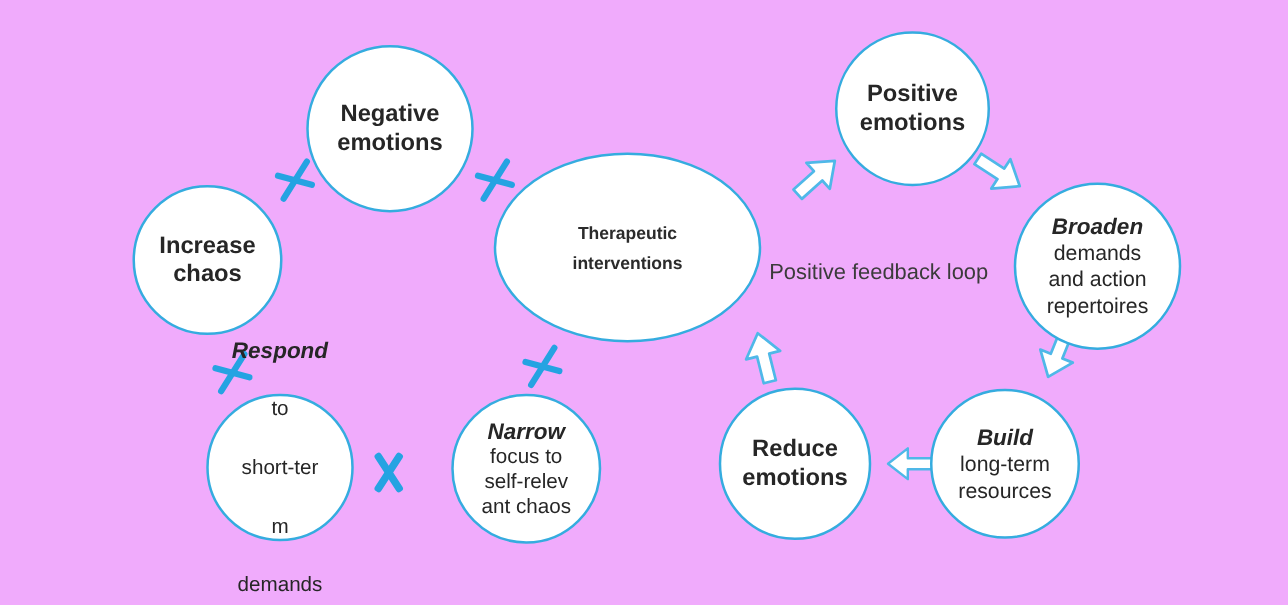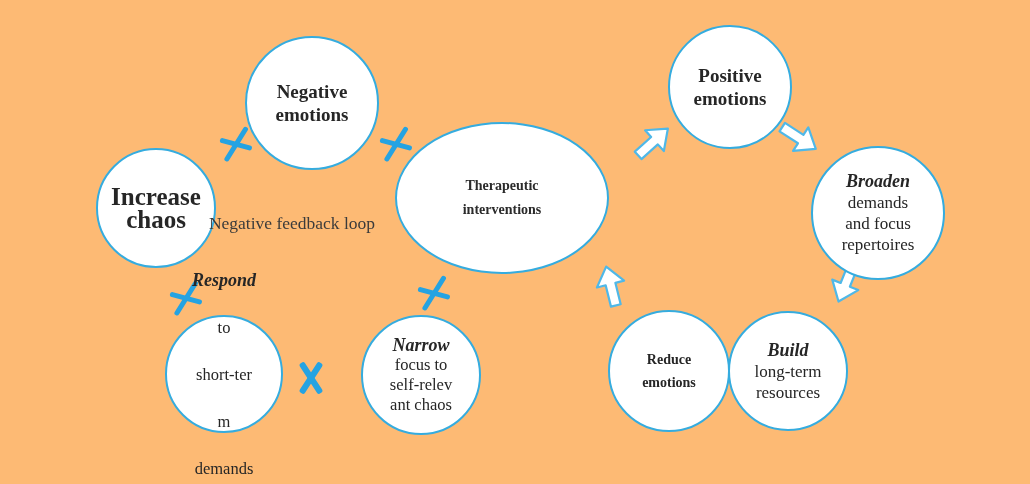--- a/index.html
+++ b/index.html
@@ -1,39 +1,39 @@
 <!DOCTYPE html>
 <html><head>
 <meta charset="utf-8">
 <style>
   html,body{margin:0;padding:0;background:#fff;}
   .stage{
-    position:relative; width:1030px; height:484px; background:#fdba74;
-    font-family:Liberation Serif, serif; overflow:hidden;
+    position:relative; width:1030px; height:484px; background:#f0abfc;
+    font-family:Liberation Sans, sans-serif; overflow:hidden;
   }
   
   .node{
     position:absolute; box-sizing:border-box;
     border:2.5px solid #35ACDF; border-radius:50%; background:#fff;
     display:flex; flex-direction:column; align-items:center; justify-content:center;
     text-align:center; color:#262626;
   }
   .node .b{font-weight:bold;}
   .node .bi{font-weight:bold; font-style:italic;}
   .node span{display:block;}
 
   #n-negative{left:245px; top:36px;  width:134px; height:134px; font-size:19px; line-height:23px;}
-  #n-chaos   {left:96px; top:148px; width:120px; height:120px; font-size:25px; line-height:23px;}
+  #n-chaos   {left:106px; top:148px; width:120px; height:120px; font-size:19px; line-height:23px;}
   #n-thera   {left:395px; top:122px; width:214px; height:152px; font-size:14px; line-height:24px; color:#2b2b2b;}
   #n-respond {left:165px; top:315px; width:118px; height:118px; font-size:16.5px; line-height:19px;gap:28px;}
   #n-narrow  {left:361px; top:315px; width:120px; height:120px; font-size:16.5px; line-height:20px;}
   #n-positive{left:668px; top:25px;  width:124px; height:124px; font-size:19px; line-height:23px;}
   #n-broaden {left:811px; top:146px; width:134px; height:134px; font-size:17px; line-height:21px;text-align:center;}
-  #n-build   {left:728px; top:311px; width:120px; height:120px; font-size:17px; line-height:21px;}
-  #n-reduce  {left:608px; top:310px; width:122px; height:122px; font-size:14px; line-height:23px;}
+  #n-build   {left:744px; top:311px; width:120px; height:120px; font-size:17px; line-height:21px;}
+  #n-reduce  {left:575px; top:310px; width:122px; height:122px; font-size:19px; line-height:23px;}
 
   #n-respond .bi,#n-narrow .bi,#n-build .bi,#n-broaden .bi{font-size:18px;}
 
   
   .loop-label{
     position:absolute; width:180px; text-align:center;
     font-size:17.5px; line-height:23px; color:#3B3B3B;
   }
   #lbl-neg{left:202px; top:212px;}
   #lbl-pos{left:613px; top:206px;}
@@ -148,33 +148,33 @@
   </div>
 
   <div class="node" id="n-positive">
     <span class="b">Positive</span>
     <span class="b">emotions</span>
   </div>
 
   <div class="node" id="n-broaden">
     <span class="bi">Broaden</span>
     <span>demands</span>
-    <span>and focus</span>
+    <span>and action</span>
     <span>repertoires</span>
   </div>
 
   <div class="node" id="n-build">
     <span class="bi">Build</span>
     <span>long-term</span>
     <span>resources</span>
   </div>
 
   <div class="node" id="n-reduce">
     <span class="b">Reduce</span>
     <span class="b">emotions</span>
   </div>
 
-  <div class="loop-label" id="lbl-neg">
-    <span>Negative</span>
+  <div class="loop-label" id="lbl-pos">
+    <span>Positive</span>
     <span>feedback loop</span>
   </div>
 
 </div>
 
 </body></html>

